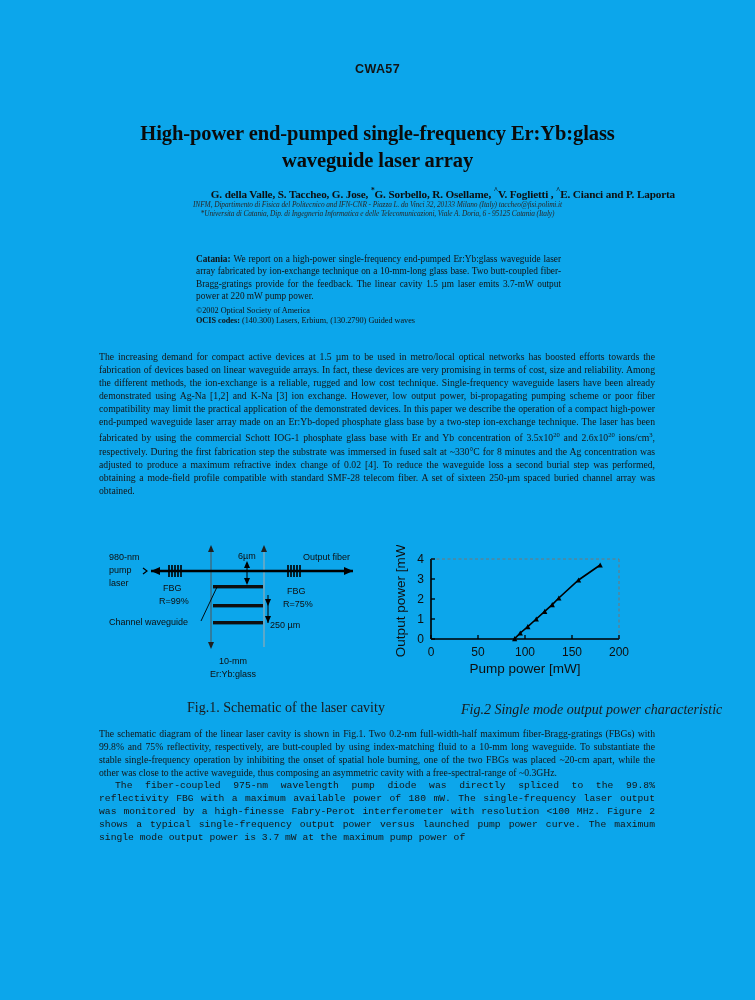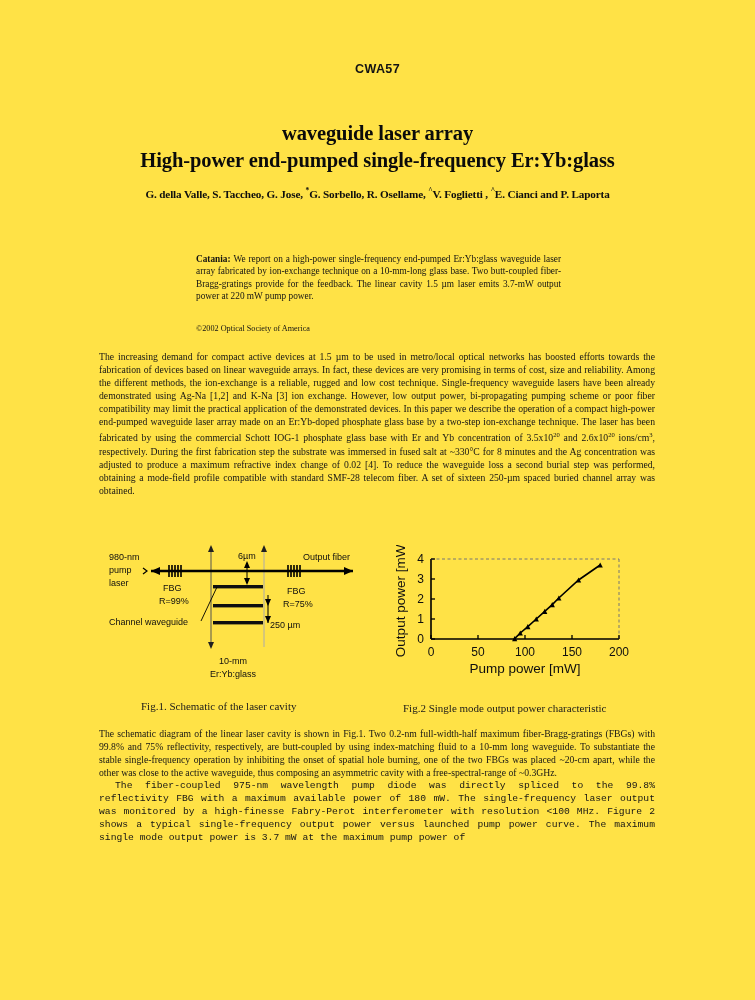--- a/index.html
+++ b/index.html
@@ -7,21 +7,21 @@
     padding: 0;
     background: #9a9a9a;
   }
   body {
     font-family: "Liberation Serif", serif;
   }
   .page {
     position: relative;
     width: 755px;
     height: 1000px;
-    background: #fde047;
+    background: #0ea5e9;
     overflow: hidden;
     box-sizing: border-box;
     filter: contrast(1.02);
   }
   
   .runhead {
     position: absolute;
     top: 62px;
     left: 0;
     width: 755px;
@@ -45,21 +45,21 @@
     line-height: 27px;
     color: #0d0d0d;
     letter-spacing: -0.1px;
   }
   
   .authors {
     position: absolute;
     top: 186px;
     left: 80px;
     width: 595px;
-    text-align: center;
+    text-align: right;
     font-family: "Liberation Serif", serif;
     font-weight: bold;
     font-size: 11.2px;
     color: #101010;
     letter-spacing: -0.15px;
   }
   .authors sup { font-size: 7.5px; vertical-align: super; }
   .affils {
     position: absolute;
     top: 200px;
@@ -80,21 +80,21 @@
     left: 196px;
     width: 365px;
     font-family: "Liberation Serif", serif;
     font-size: 9.3px;
     line-height: 12.4px;
     color: #151515;
     text-align: justify;
   }
   .abstract-block .lead { font-weight: bold; }
   .abs-meta {
-    margin-top: 21px;
+    margin-top: 3px;
     font-size: 8.2px;
     line-height: 10.6px;
   }
   .abs-meta .k { font-weight: bold; }
   
   .body-col {
     position: absolute;
     left: 99px;
     width: 556px;
     font-family: "Liberation Serif", serif;
@@ -126,54 +126,61 @@
   .fig2-wrap {
     position: absolute;
     left: 292px;
     top: 2px;
     width: 264px;
     height: 148px;
   }
   .figcap {
     position: absolute;
     font-family: "Liberation Serif", serif;
-    font-size: 11px;
+    font-size: 14px;
     color: #1c1c1c;
     white-space: nowrap;
+    margin-left: 46px;
   }
   #cap1 { left: 42px; top: 157px; }
-  #cap2 { left: 304px; top: 159px; }
+  #cap2 { left: 316px; top: 159px; font-style: italic; }
   svg text { font-family: "Liberation Sans", sans-serif; }
 </style>
 </head>
 <body>
 
 <div class="page">
 
   <div class="runhead">CWA57</div>
 
   <div class="title">
+    <div>High-power end-pumped single-frequency Er:Yb:glass</div>
     <div>waveguide laser array</div>
-    <div>High-power end-pumped single-frequency Er:Yb:glass</div>
   </div>
 
   <div class="authors">
     G. della Valle, S. Taccheo, G. Jose, <sup>*</sup>G. Sorbello, R. Osellame, <sup>^</sup>V. Foglietti , <sup>^</sup>E. Cianci and P. Laporta
   </div>
 
   <div class="affils">
+    <div>INFM, Dipartimento di Fisica del Politecnico and IFN-CNR - Piazza L. da Vinci 32, 20133 Milano (Italy) taccheo@fisi.polimi.it</div>
+    <div>*Universita di Catania, Dip. di Ingegneria Informatica e delle Telecomunicazioni, Viale A. Doria, 6 - 95125 Catania (Italy)</div>
   </div>
 
   <div class="abstract-block">
     <div>
       <span class="lead">Catania:</span>
       <span>We report on a high-power single-frequency end-pumped Er:Yb:glass waveguide laser array fabricated by ion-exchange technique on a 10-mm-long glass base. Two butt-coupled fiber-Bragg-gratings provide for the feedback. The linear cavity 1.5 µm laser emits 3.7-mW output power at 220 mW pump power.</span>
     </div>
     <div class="abs-meta">
       <div>©2002 Optical Society of America</div>
+      <div>
+        <span class="k">OCIS codes:</span>
+        <span>(140.300) Lasers, Erbium, (130.2790) Guided waves</span>
+      </div>
     </div>
   </div>
 
   <div class="body-col" id="body-top">
     <p><span>The increasing demand for compact active devices at 1.5 µm to be used in metro/local optical networks has boosted efforts towards the fabrication of devices based on linear waveguide arrays. In fact, these devices are very promising in terms of cost, size and reliability. Among the different methods, the ion-exchange is a reliable, rugged and low cost technique. Single-frequency waveguide lasers have been already demonstrated using Ag-Na [1,2] and K-Na [3] ion exchange. However, low output power, bi-propagating pumping scheme or poor fiber compatibility may limit the practical application of the demonstrated devices. In this paper we describe the operation of a compact high-power end-pumped waveguide laser array made on an Er:Yb-doped phosphate glass base by a two-step ion-exchange technique. The laser has been fabricated by using the commercial Schott IOG-1 phosphate glass base with Er and Yb concentration of 3.5x10</span><sup>20</sup><span> and 2.6x10</span><sup>20</sup><span> ions/cm</span><sup>3</sup><span>, respectively. During the first fabrication step the substrate was immersed in fused salt at ~330°C for 8 minutes and the Ag concentration was adjusted to produce a maximum refractive index change of 0.02 [4]. To reduce the waveguide loss a second burial step was performed, obtaining a mode-field profile compatible with standard SMF-28 telecom fiber. A set of sixteen 250-µm spaced buried channel array was obtained.</span></p>
   </div>
 
   <div class="figures">
 
     <div class="fig1-wrap">

